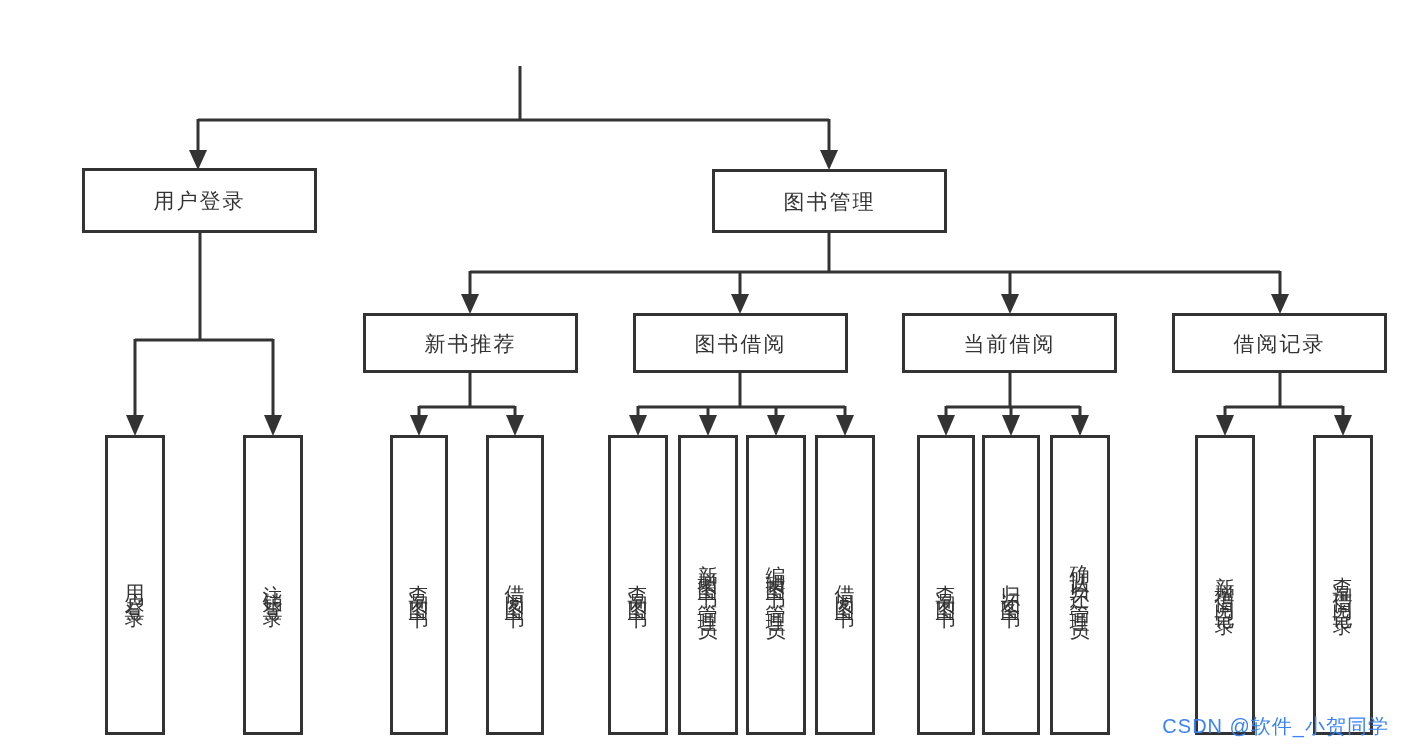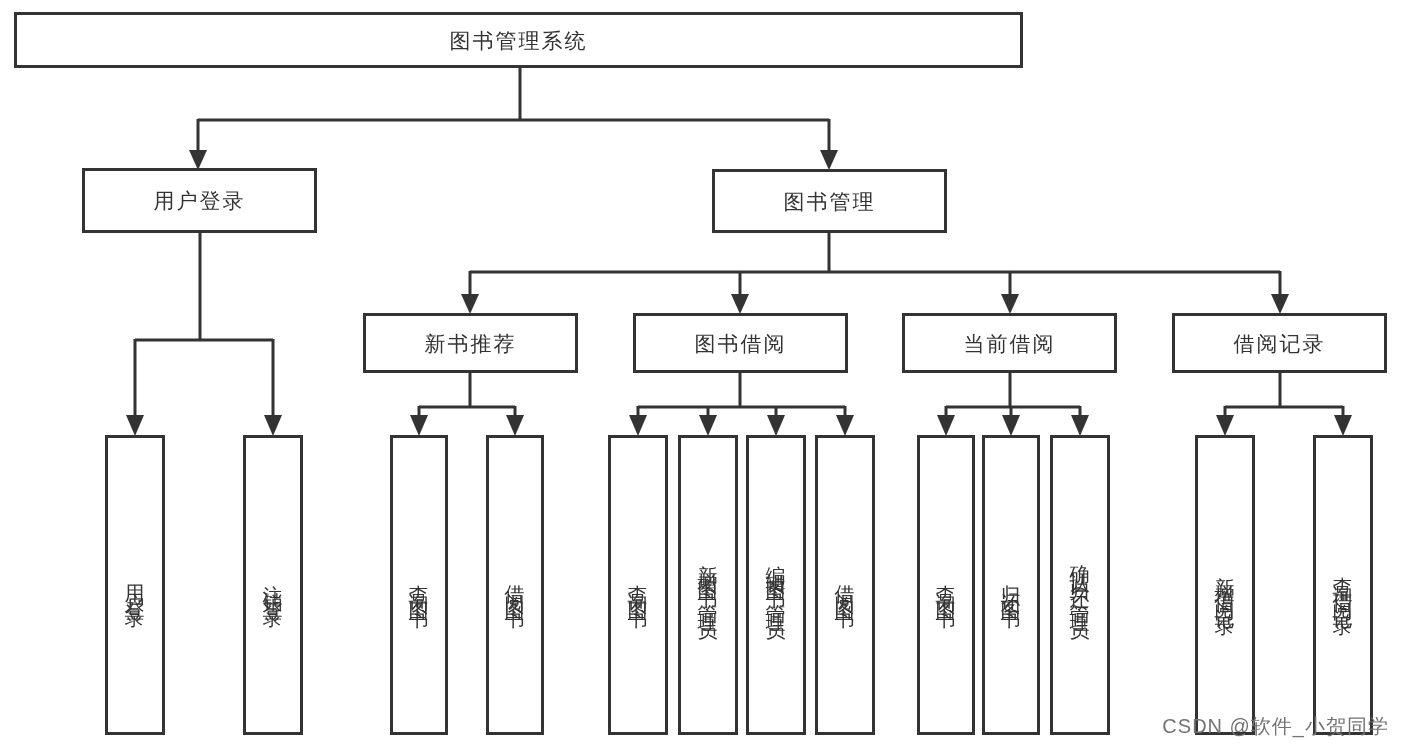--- a/index.html
+++ b/index.html
@@ -32,21 +32,21 @@
     writing-mode:vertical-rl;
     text-orientation:mixed;
     letter-spacing:8px;
     line-height:1;
   }
   .watermark{
     position:absolute;
     right:16px;
     top:713px;
     font-size:20px;
-    color:#737373;
+    color:#3b82f6;
     letter-spacing:1px;
     white-space:nowrap;
   }
 </style>
 </head>
 <body>
 
 <div id="canvas">
 
   <svg id="connectors" viewBox="0 0 1405 747" xmlns="http://www.w3.org/2000/svg">
@@ -107,21 +107,20 @@
       <polygon points="767,415 785,415 776,436"></polygon>
       <polygon points="836,415 854,415 845,436"></polygon>
       <polygon points="937,415 955,415 946,436"></polygon>
       <polygon points="1002,415 1020,415 1011,436"></polygon>
       <polygon points="1071,415 1089,415 1080,436"></polygon>
       <polygon points="1216,415 1234,415 1225,436"></polygon>
       <polygon points="1334,415 1352,415 1343,436"></polygon>
     </g>
   </svg>
 
-  <div class="node h-node" style="left:14px;top:12px;width:1009px;height:56px;">图书管理系统</div>
 
   <div class="node h-node" style="left:82px;top:168px;width:235px;height:65px;">用户登录</div>
   <div class="node h-node" style="left:363px;top:313px;width:215px;height:60px;">新书推荐</div>
 
   <div class="node h-node" style="left:712px;top:169px;width:235px;height:64px;">图书管理</div>
   <div class="node h-node" style="left:902px;top:313px;width:215px;height:60px;">当前借阅</div>
   <div class="node h-node" style="left:633px;top:313px;width:215px;height:60px;">图书借阅</div>
   <div class="node h-node" style="left:1172px;top:313px;width:215px;height:60px;">借阅记录</div>
 
   <div class="node v-node" style="left:105px;top:435px;width:60px;height:300px;">用户登录</div>

